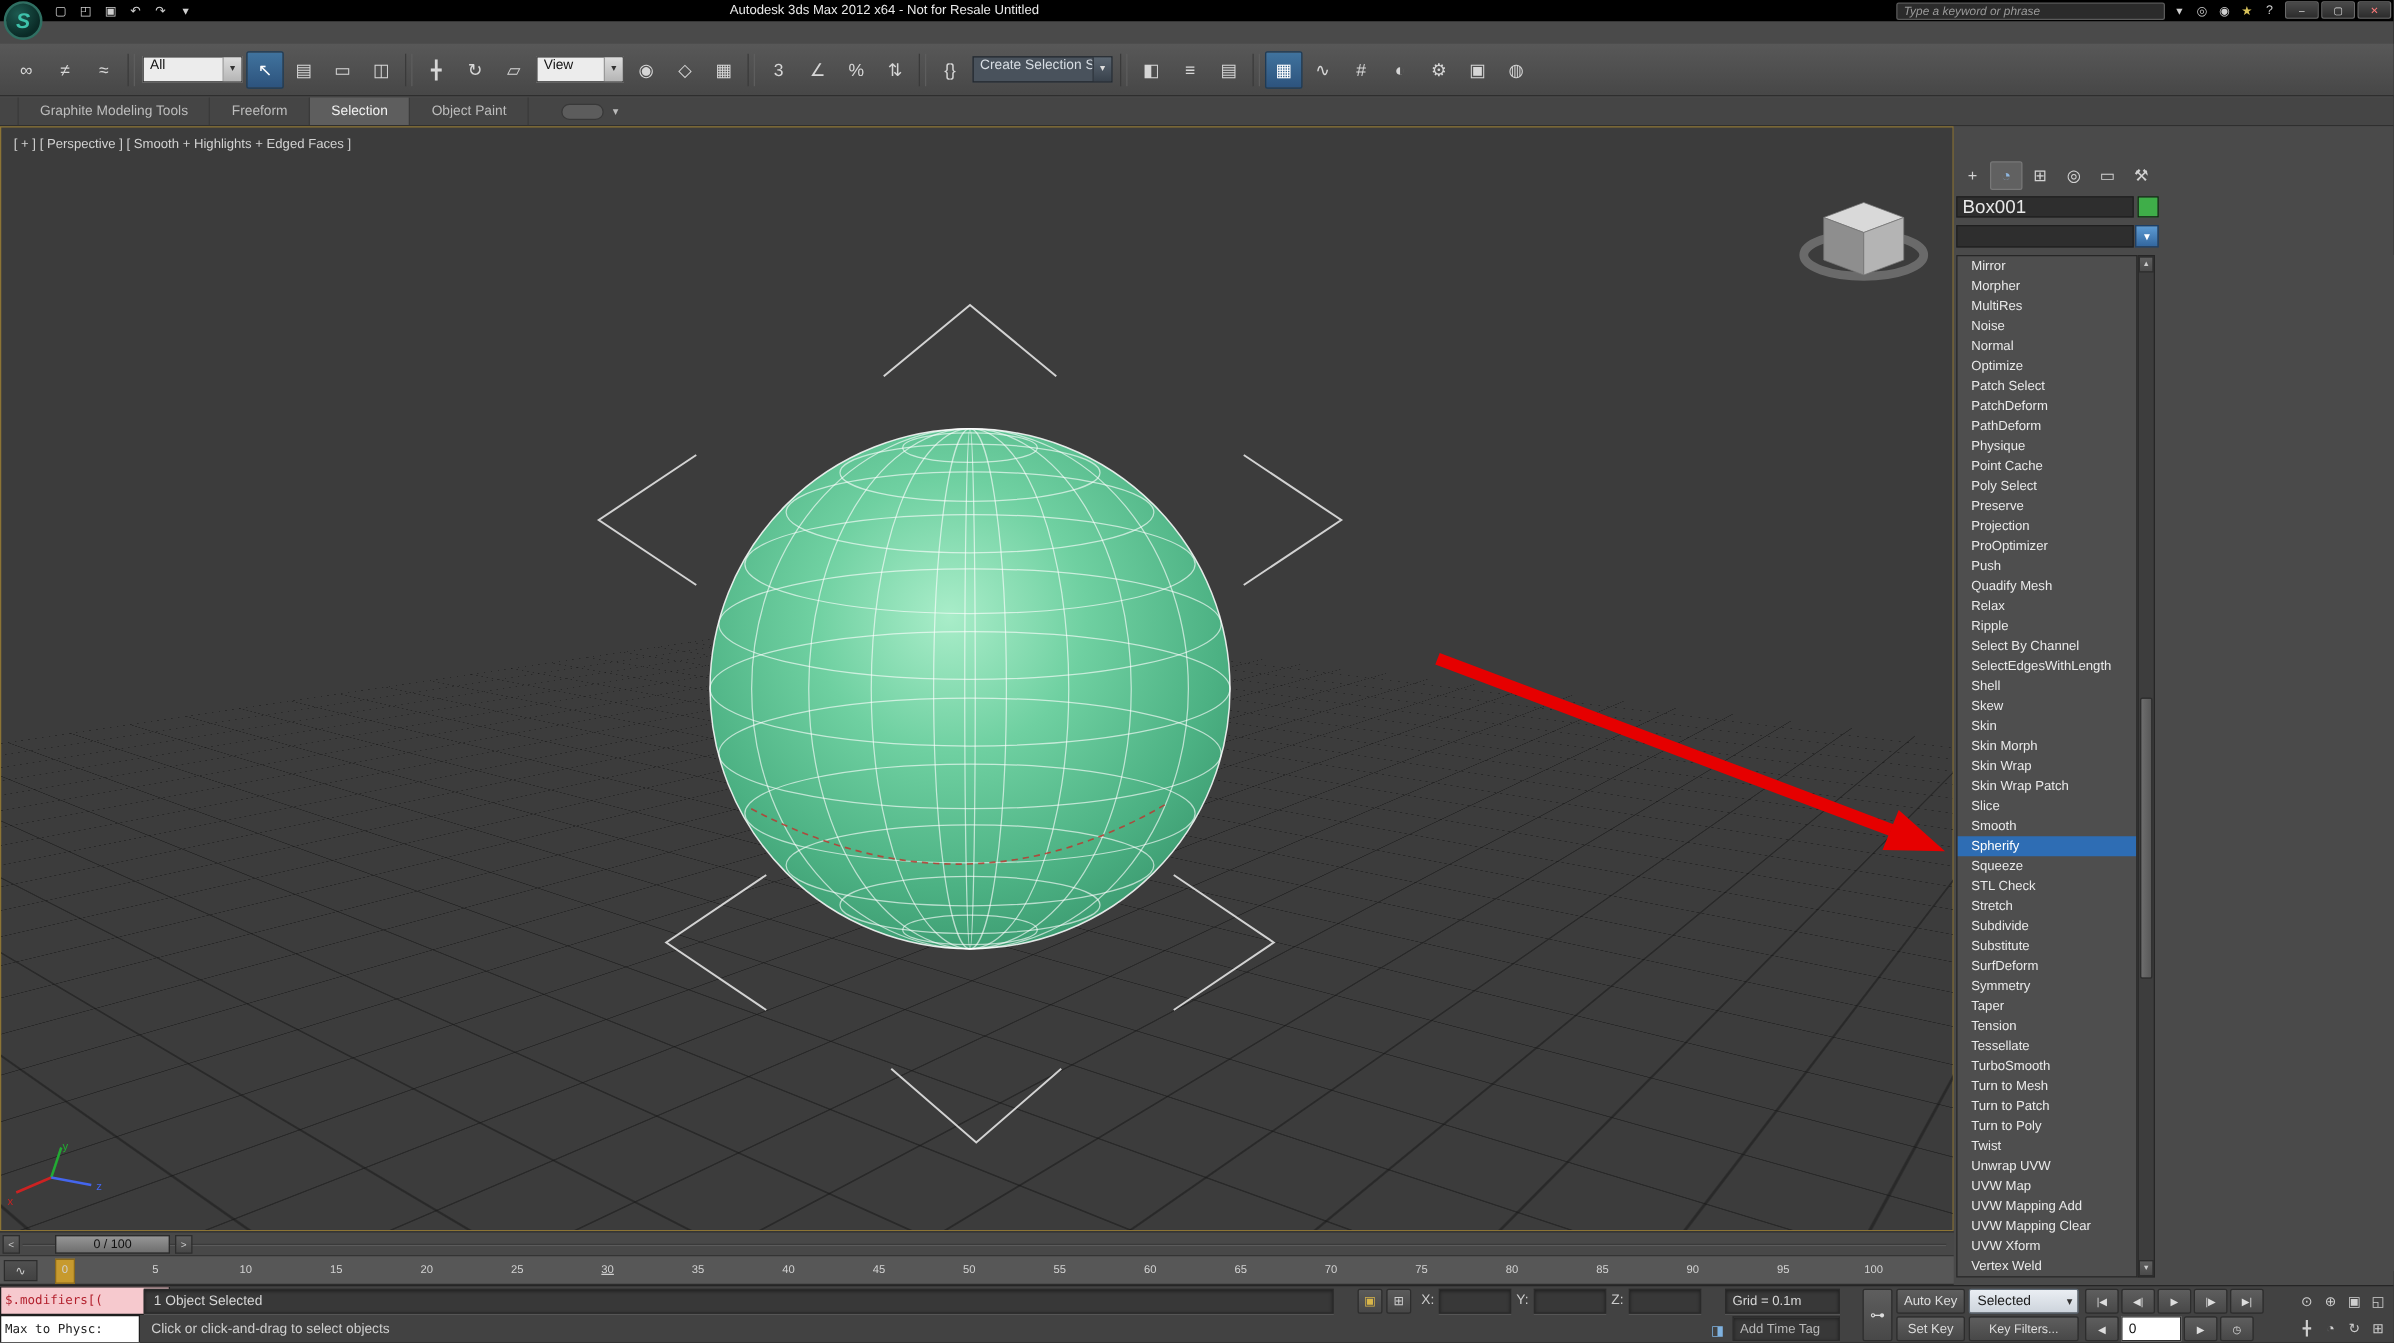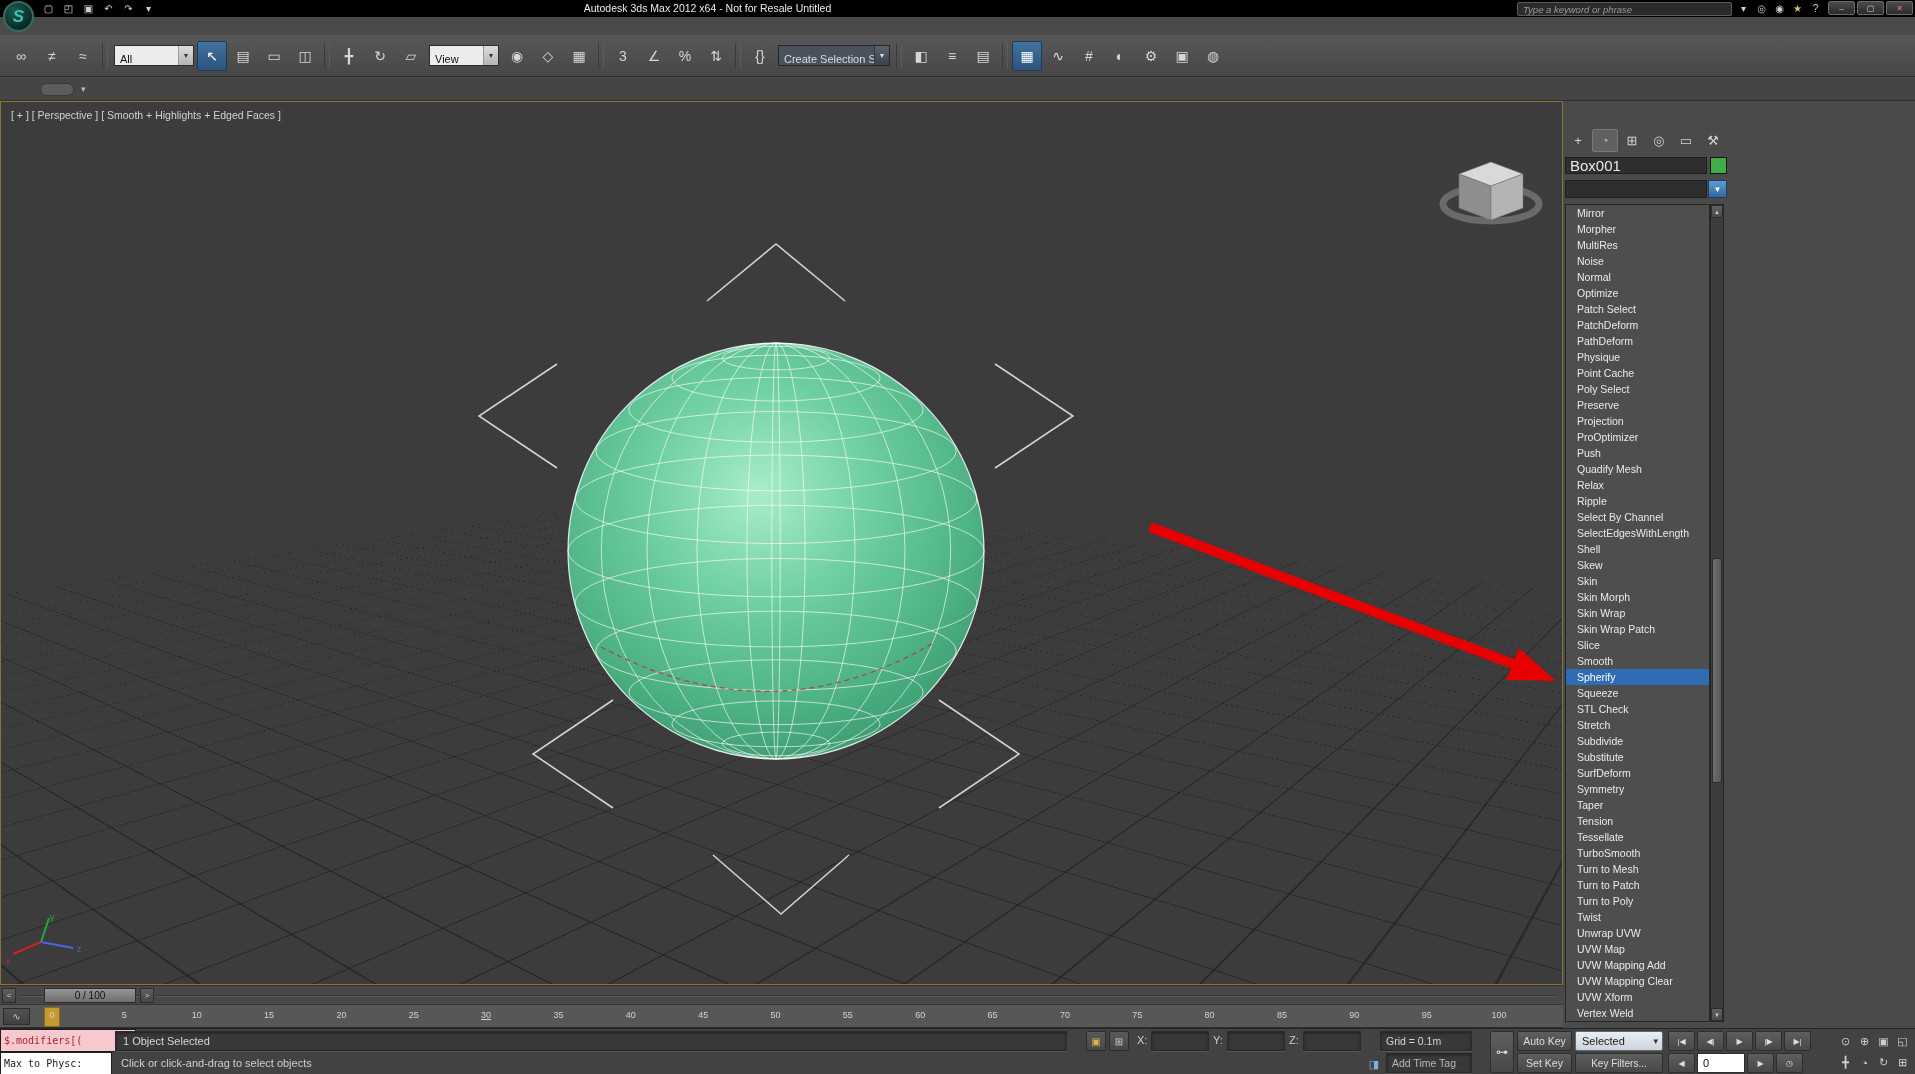--- a/index.html
+++ b/index.html
@@ -37,21 +37,21 @@
   .menu-item.active { background:#2c2c2c; border-left:1px solid #5e5e5e; border-right:1px solid #5e5e5e; color:#fff; }
 
   
   #toolbar { position:absolute; left:0; top:35px; width:1915px; height:42px;
              background:linear-gradient(#585858,#474747); border-bottom:1px solid #2e2e2e;
              display:flex; align-items:center; gap:1px; padding:0 6px; }
   .tb-icon { width:30px; height:30px; display:flex; align-items:center; justify-content:center;
              color:#d6d6d6; font-size:14px; border:1px solid transparent; border-radius:2px; }
   .tb-icon.active { background:linear-gradient(#40739e,#2d537d); border-color:#1d3b57; color:#fff; }
   .tb-sep { width:6px; height:26px; border-left:1px solid #3a3a3a; border-right:1px solid #5d5d5d; margin:0 3px; }
-  .tb-dd { height:21px; background:#ececec; border:1px solid #2c2c2c; display:flex; align-items:flex-end;
+  .tb-dd { height:21px; background:#ececec; border:1px solid #2c2c2c; display:flex; align-items:flex-start;
            font-size:11px; color:#111; padding-left:5px; margin:0 2px; }
   .tb-dd-val { flex:1; overflow:hidden; white-space:nowrap; }
   .tb-dd-arrow { width:15px; height:19px; background:linear-gradient(#dcdcdc,#b5b5b5);
                  border-left:1px solid #999; display:flex; align-items:center; justify-content:center; }
   .tb-dd-arrow::after { content:"▼"; font-size:7px; color:#333; }
   .tb-dd.dark { background:#49525c; color:#d8dee4; border-color:#22272c; }
   .tb-dd.dark .tb-dd-arrow { background:linear-gradient(#5a6570,#39424c); border-color:#2e353c; }
   .tb-dd.dark .tb-dd-arrow::after { color:#ddd; }
 
   
@@ -264,20 +264,26 @@
       <div class="tb-icon active">▦</div>
       <div class="tb-icon">∿</div>
       <div class="tb-icon">#</div>
       <div class="tb-icon">◐</div>
       <div class="tb-icon">⚙</div>
       <div class="tb-icon">▣</div>
       <div class="tb-icon">◍</div>
     </div>
 
   <div id="ribbon">
+    <div id="ribbon-tabs">
+        <div class="rib-tab">Graphite Modeling Tools</div>
+        <div class="rib-tab">Freeform</div>
+        <div class="rib-tab active">Selection</div>
+        <div class="rib-tab">Object Paint</div>
+      </div>
     <div class="rib-pill"></div>
     <div class="rib-caret"></div>
   </div>
 
   <div id="viewport">
     <div id="ground"></div>
 
     <svg id="scene" width="1563" height="884" viewBox="0 0 1563 884">
       <defs>
         <radialGradient id="sph" cx="46%" cy="36%" r="75%">

